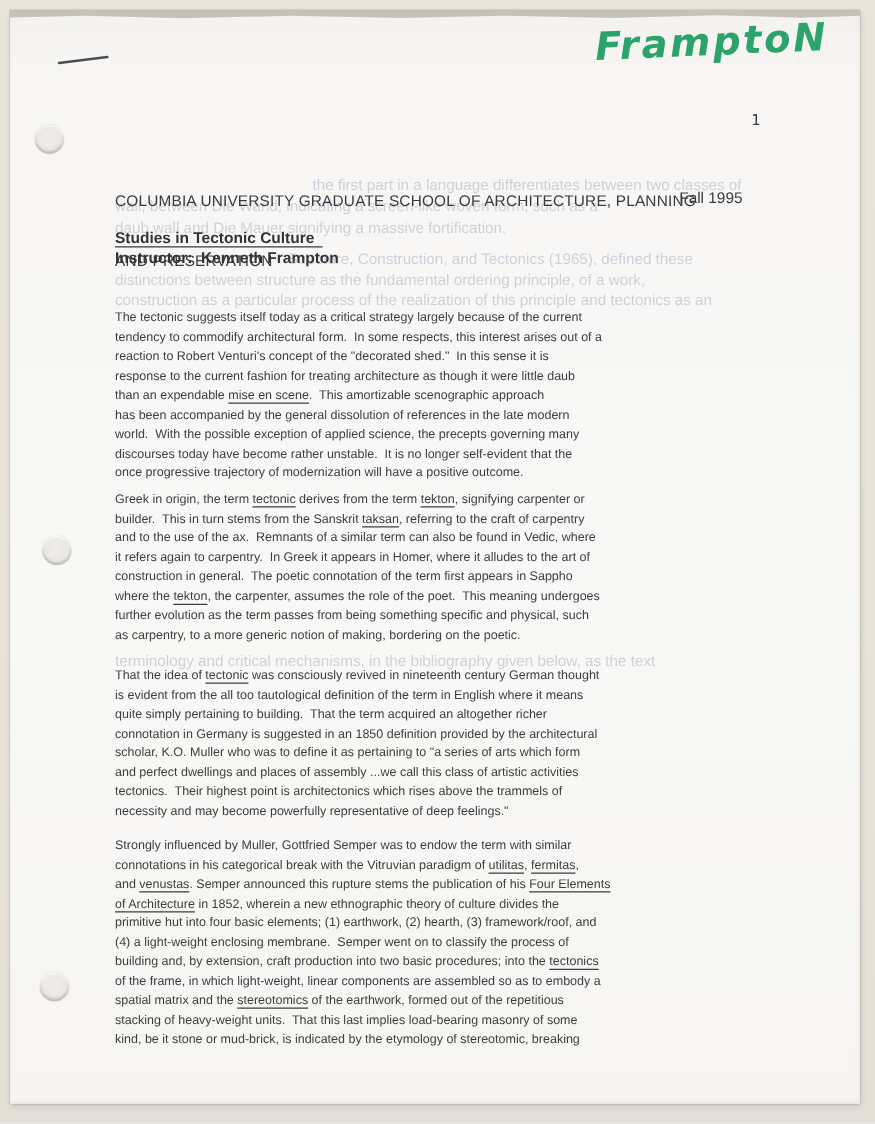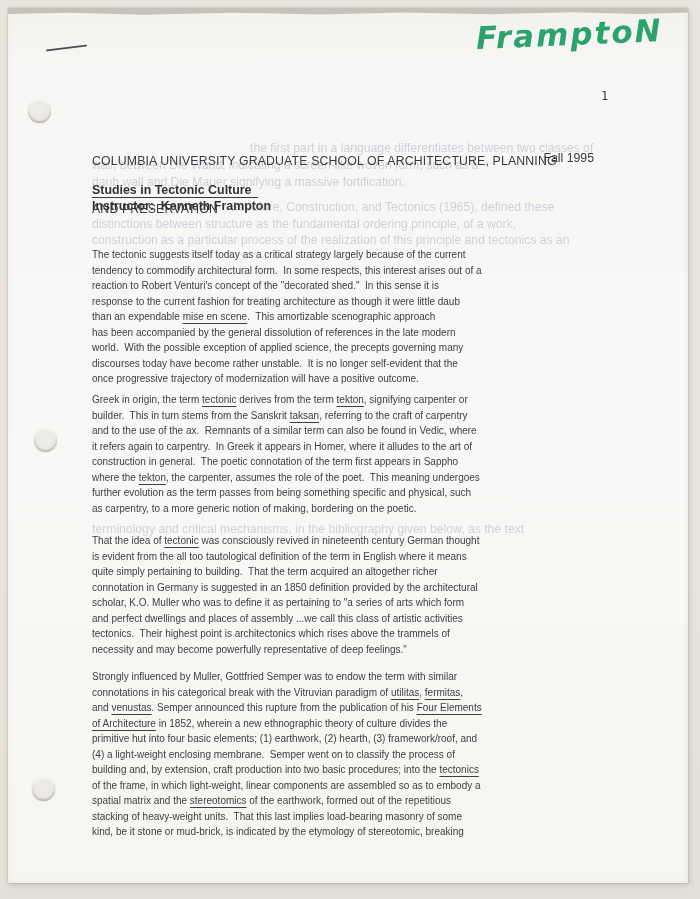--- a/index.html
+++ b/index.html
@@ -119,21 +119,21 @@
           <div class="line"><span>quite simply pertaining to building.  That the term acquired an altogether richer</span></div>
           <div class="line"><span>connotation in Germany is suggested in an 1850 definition provided by the architectural</span></div>
           <div class="line"><span>scholar, K.O. Muller who was to define it as pertaining to "a series of arts which form</span></div>
           <div class="line"><span>and perfect dwellings and places of assembly ...we call this class of artistic activities</span></div>
           <div class="line"><span>tectonics.  Their highest point is architectonics which rises above the trammels of</span></div>
           <div class="line"><span>necessity and may become powerfully representative of deep feelings."</span></div>
         </div>
       <div class="para p4">
           <div class="line"><span>Strongly influenced by Muller, Gottfried Semper was to endow the term with similar</span></div>
           <div class="line"><span>connotations in his categorical break with the Vitruvian paradigm of </span><span class="u">utilitas</span><span>, </span><span class="u">fermitas</span><span>,</span></div>
-          <div class="line"><span>and </span><span class="u">venustas</span><span>. Semper announced this rupture from the publication of his </span><span class="u">Four Elements</span></div>
+          <div class="line"><span>and </span><span class="u">venustas</span><span>. Semper announced this rupture stems the publication of his </span><span class="u">Four Elements</span></div>
           <div class="line"><span class="u">of Architecture</span><span> in 1852, wherein a new ethnographic theory of culture divides the</span></div>
           <div class="line"><span>primitive hut into four basic elements; (1) earthwork, (2) hearth, (3) framework/roof, and</span></div>
           <div class="line"><span>(4) a light-weight enclosing membrane.  Semper went on to classify the process of</span></div>
           <div class="line"><span>building and, by extension, craft production into two basic procedures; into the </span><span class="u">tectonics</span></div>
           <div class="line"><span>of the frame, in which light-weight, linear components are assembled so as to embody a</span></div>
           <div class="line"><span>spatial matrix and the </span><span class="u">stereotomics</span><span> of the earthwork, formed out of the repetitious</span></div>
           <div class="line"><span>stacking of heavy-weight units.  That this last implies load-bearing masonry of some</span></div>
           <div class="line"><span>kind, be it stone or mud-brick, is indicated by the etymology of stereotomic, breaking</span></div>
         </div>
     </div>

